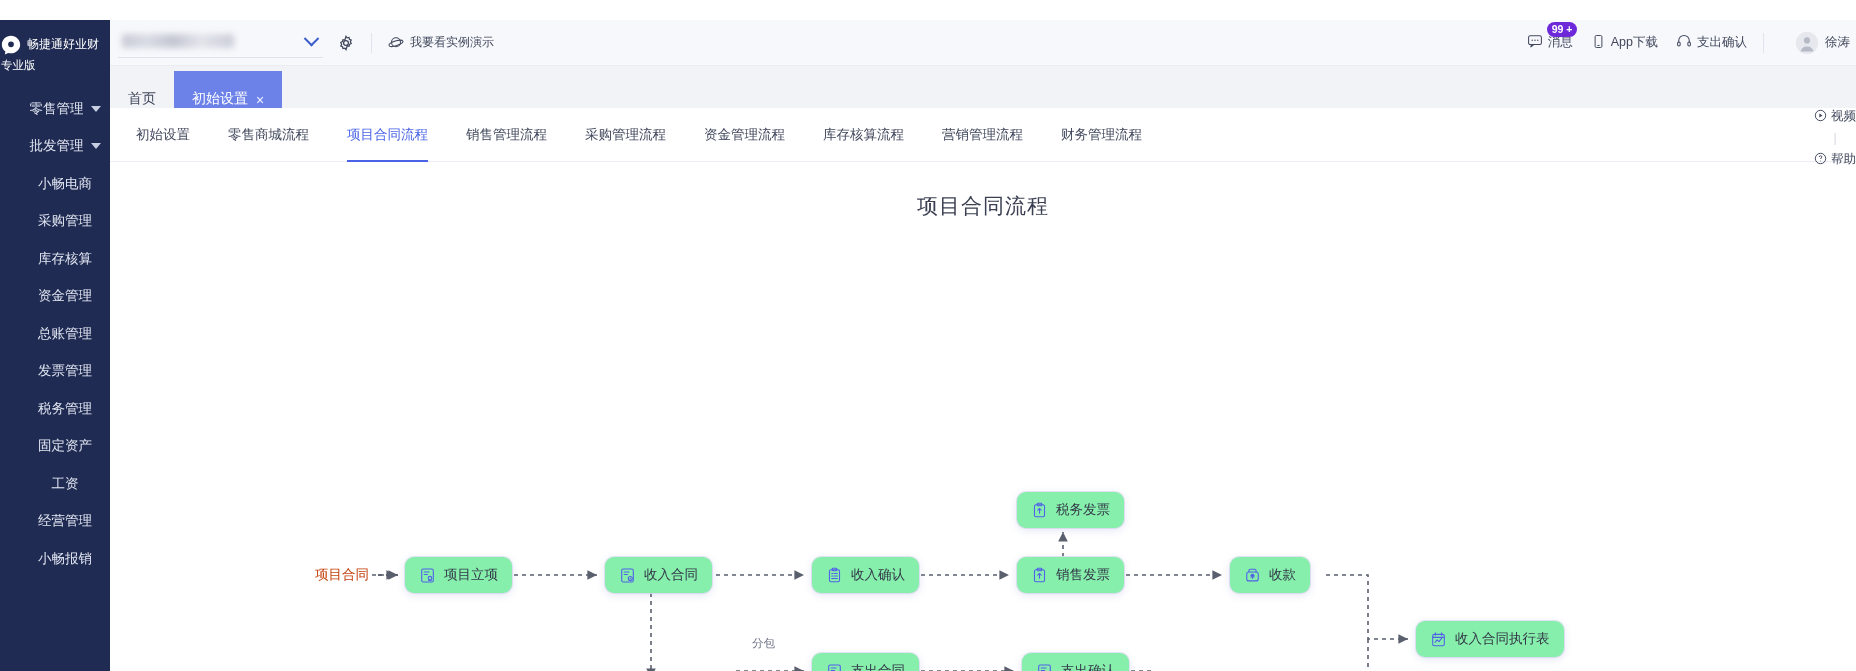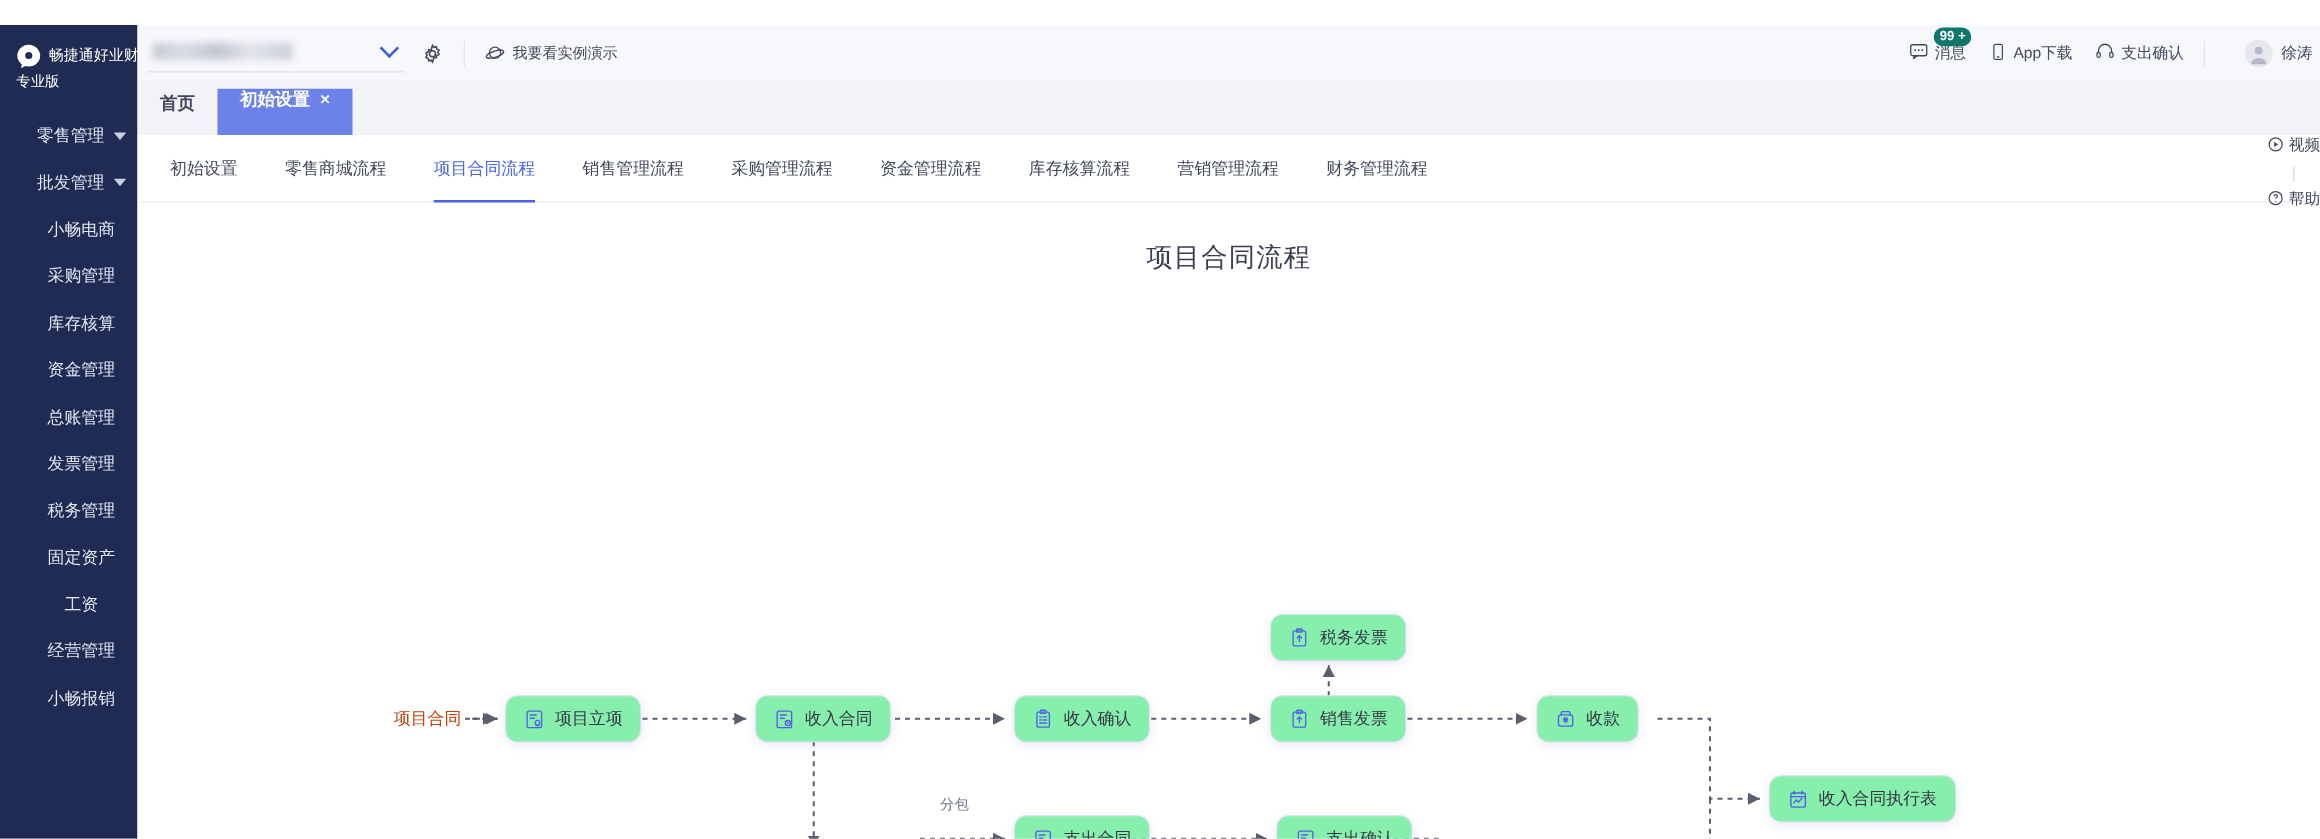--- a/index.html
+++ b/index.html
@@ -10,21 +10,21 @@
   }
   #app { position: relative; width: 1856px; height: 671px; background:#fff; }
 
   
   .sidebar {
     position: absolute; left: 0; top: 20px; width: 110px; height: 651px;
     background: #1f2b52; color: #dfe3ef;
   }
   .brand {
     height: 66px; display:flex; flex-direction:column; justify-content:center;
-    padding-left: 12px;
+    padding-left: 0;
   }
   .brand-row { display:flex; align-items:center; gap:5px; }
   .brand-logo { width:22px; height:22px; flex:0 0 22px; }
   .brand-name { font-size:12px; color:#fff; white-space:nowrap; letter-spacing:0px; }
   .brand-sub { font-size:11.5px; color:#fff; margin-top:2px; padding-left:1px; }
 
   .nav-list { margin-top: 4px; padding-left: 20px; }
   .nav-item {
     height: 37.5px; display:flex; align-items:center; justify-content:center;
     font-size: 13.5px; color:#e2e6f2; cursor:pointer; position:relative;
@@ -56,36 +56,36 @@
   }
   .gear { margin-left:14px; width:18px; height:18px; cursor:pointer; }
   .tb-divider { width:1px; height:20px; background:#e1e4ec; margin:0 16px; }
   .demo-link { display:flex; align-items:center; gap:6px; font-size:12px; color:#41485c; cursor:pointer;}
   .demo-icon { width:16px; height:16px; }
 
   .tb-right { margin-left:auto; display:flex; align-items:center; padding-right:6px; }
   .tb-btn { display:flex; align-items:center; gap:5px; font-size:12.5px; color:#41485c;
             margin-left:18px; cursor:pointer; position:relative; }
   .badge {
-    position:absolute; top:-11px; left:20px; background:#0f766e; color:#fff;
+    position:absolute; top:-11px; left:20px; background:#6d28d9; color:#fff;
     font-size:10.5px; line-height:14px; height:15px; padding:0 5px;
     border-radius:8px; font-weight:bold; white-space:nowrap;
   }
   .avatar-wrap { display:flex; align-items:center; gap:7px; margin-left:16px; }
   .avatar { width:22px;height:22px;border-radius:50%;background:#e6e8ee; display:block; }
   .user-name { font-size:12.5px; color:#41485c; }
 
   
   .pagetabs {
     position:absolute; left:110px; top:66px; width:1746px; height:42px;
     background:#f2f3f7; display:flex; align-items:flex-end;
   }
   .ptab {
-    height:34px; display:flex; align-items:flex-start; gap:8px;
-    padding:0 18px; font-size:14px; color:#41485c; cursor:pointer;font-weight:bold;
+    height:34px; display:flex; align-items:flex-end; gap:8px;
+    padding:0 18px; font-size:14px; color:#41485c; cursor:pointer;
   }
   .ptab.active { background:#6c82e8; color:#fff; height:37px; }
   .ptab .x { font-size:14px; opacity:.9; }
 
   
   .content {
     position:absolute; left:110px; top:108px; width:1746px; height:563px;
     background:#fff;
   }
   .subtabs {

